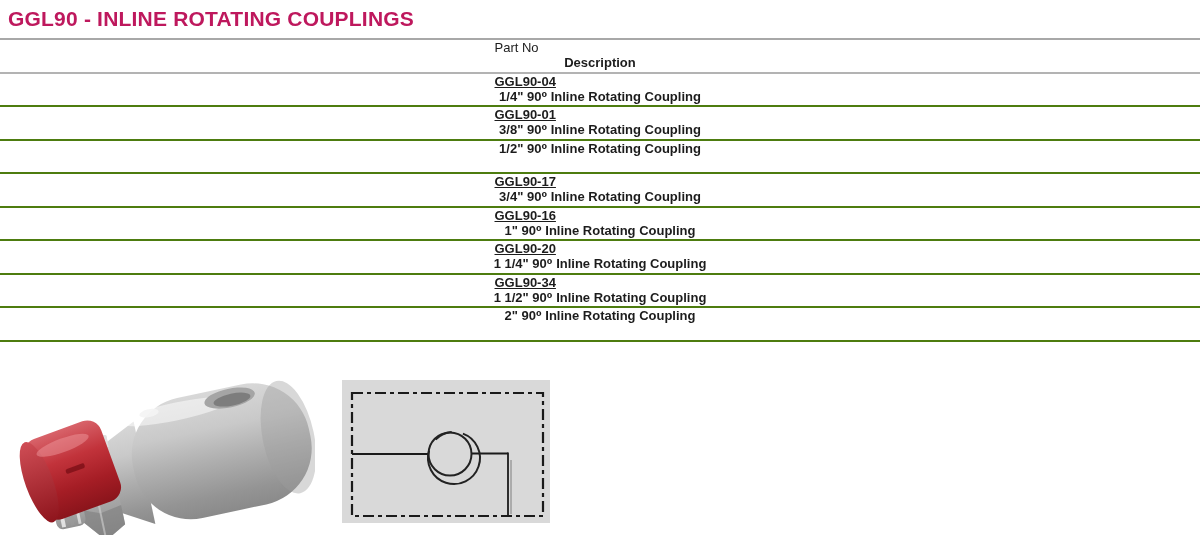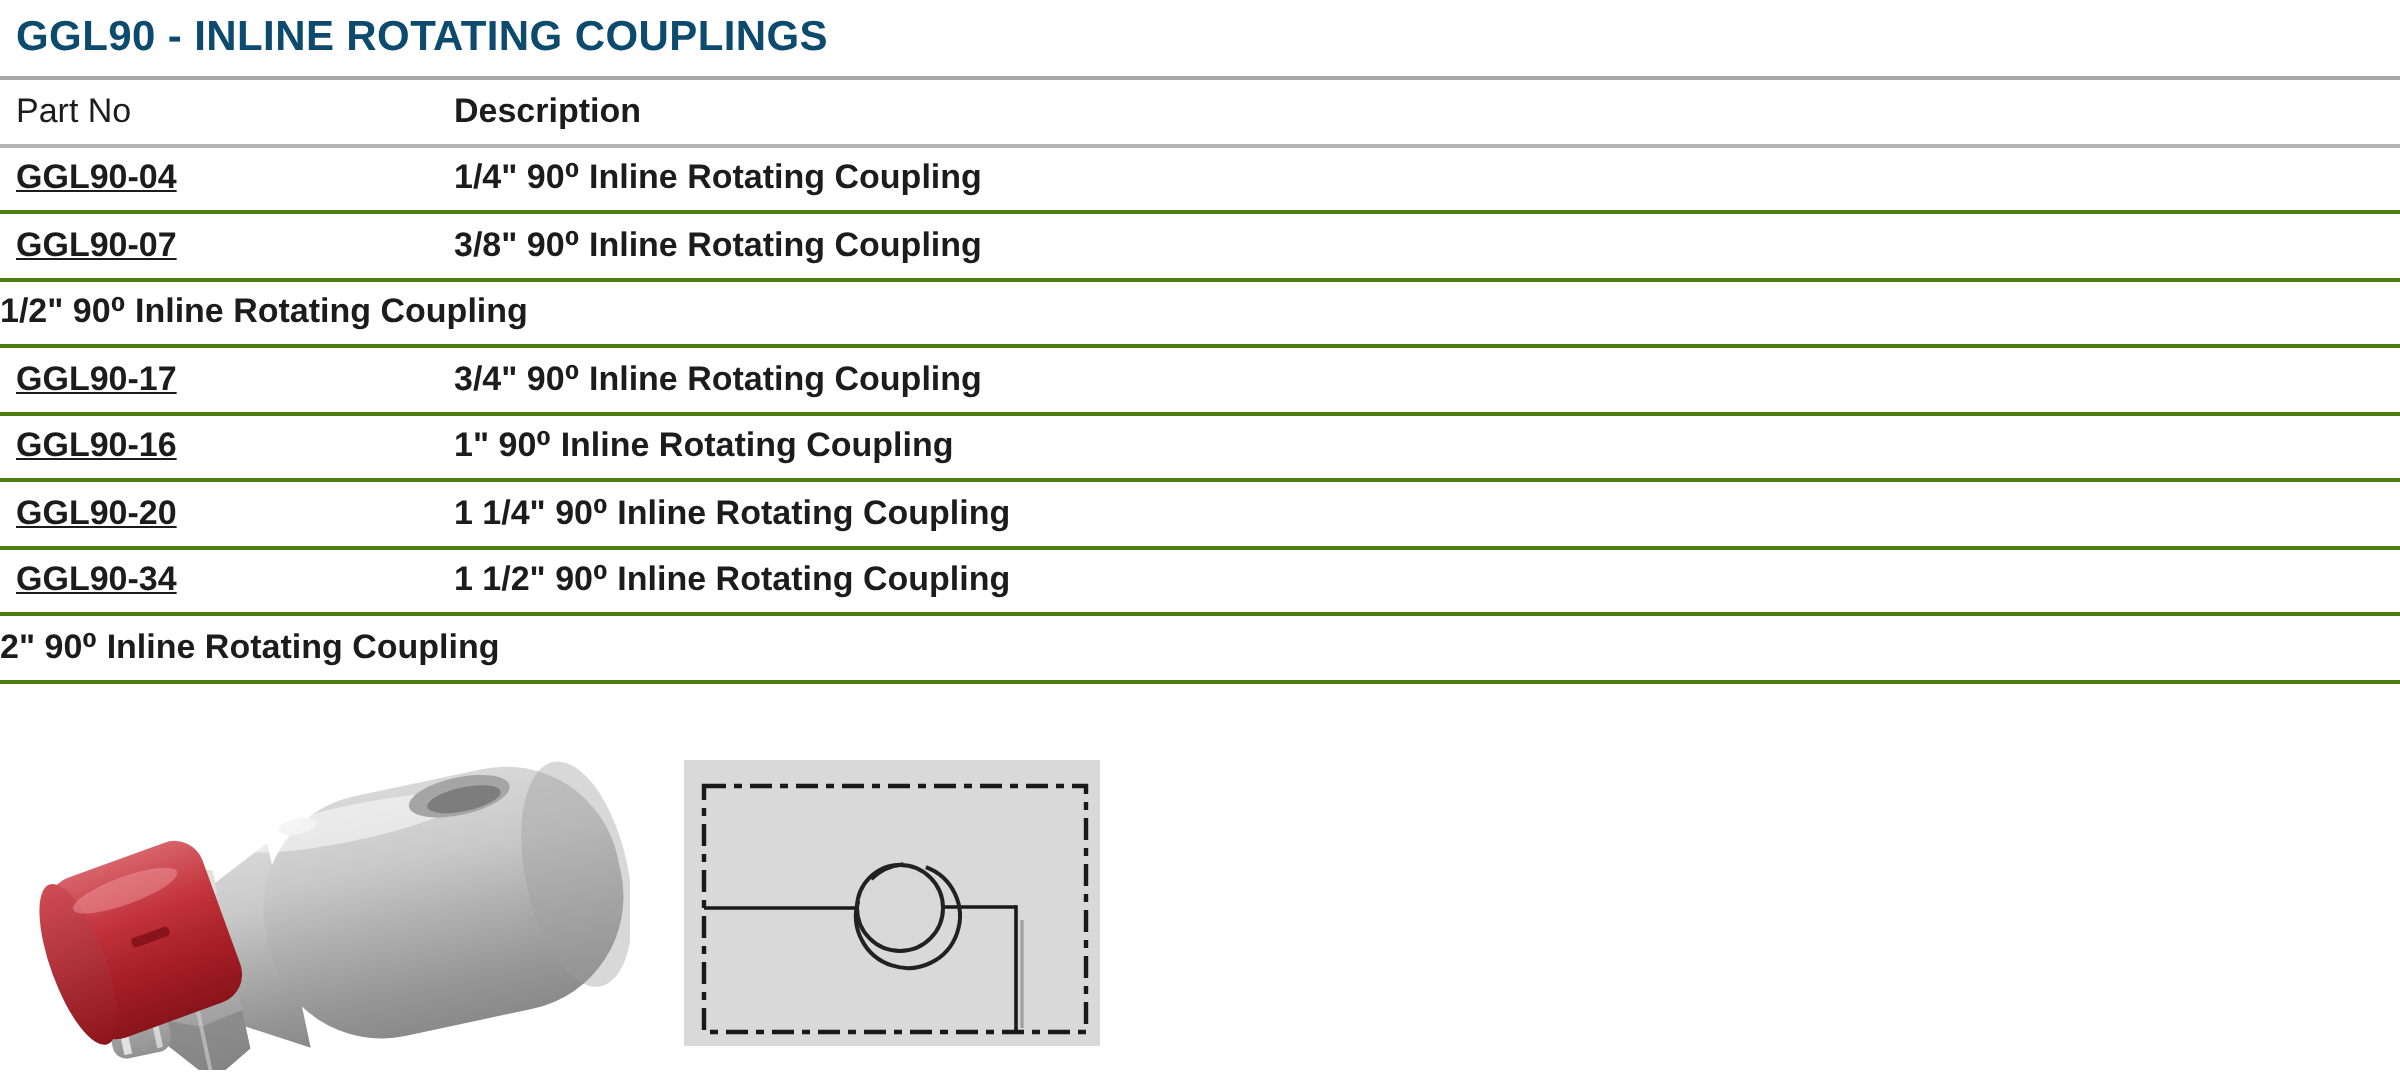--- a/index.html
+++ b/index.html
@@ -18,31 +18,32 @@
     height: 38px;
     border-bottom: 2px solid #a8a8a8;
     box-sizing: content-box;
   }
   .title-bar h1 {
     margin: 0;
     padding-left: 8px;
     font-size: 21px;
     line-height: 37px;
     font-weight: bold;
-    color: #0c4a6e;
+    color: #be185d;
     letter-spacing: 0.2px;
   }
 
   
   .t-row {
     display: flex;
     align-items: center;
     height: 31.5px;
     border-bottom: 2px solid #4d7c0f;
-    font-size: 17px;
+    font-size: 13px;
+    flex-direction: column;
   }
   .t-row.head { border-bottom-color: #b3b3b3; }
   .col-part {
     width: 227px;
     padding-left: 8px;
     flex: 0 0 auto;
     box-sizing: border-box;
   }
   .col-desc { flex: 1 1 auto; font-weight: bold; }
   .part-no { font-weight: bold; text-decoration: underline; }
@@ -72,21 +73,21 @@
   <div class="t-row head">
     <div class="col-part">Part No</div>
     <div class="col-desc">Description</div>
   </div>
 
   <div class="t-row">
     <div class="col-part part-no">GGL90-04</div>
     <div class="col-desc">1/4" 90⁰ Inline Rotating Coupling</div>
   </div>
   <div class="t-row">
-    <div class="col-part part-no">GGL90-07</div>
+    <div class="col-part part-no">GGL90-01</div>
     <div class="col-desc">3/8" 90⁰ Inline Rotating Coupling</div>
   </div>
   <div class="t-row">
     <div class="col-desc">1/2" 90⁰ Inline Rotating Coupling</div>
   </div>
   <div class="t-row">
     <div class="col-part part-no">GGL90-17</div>
     <div class="col-desc">3/4" 90⁰ Inline Rotating Coupling</div>
   </div>
   <div class="t-row">

